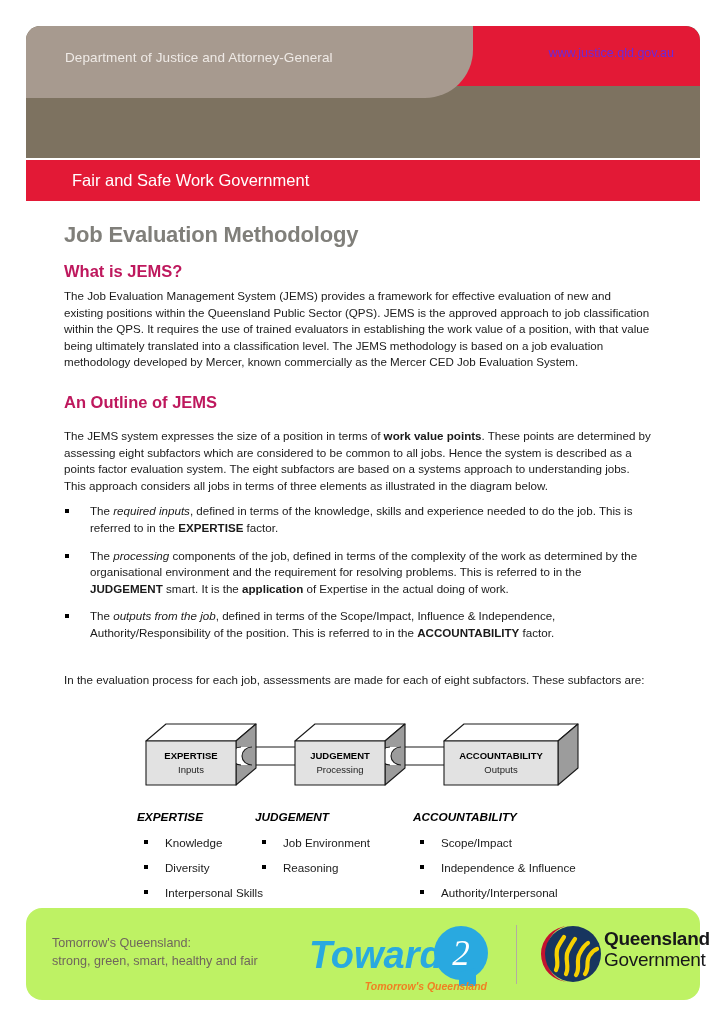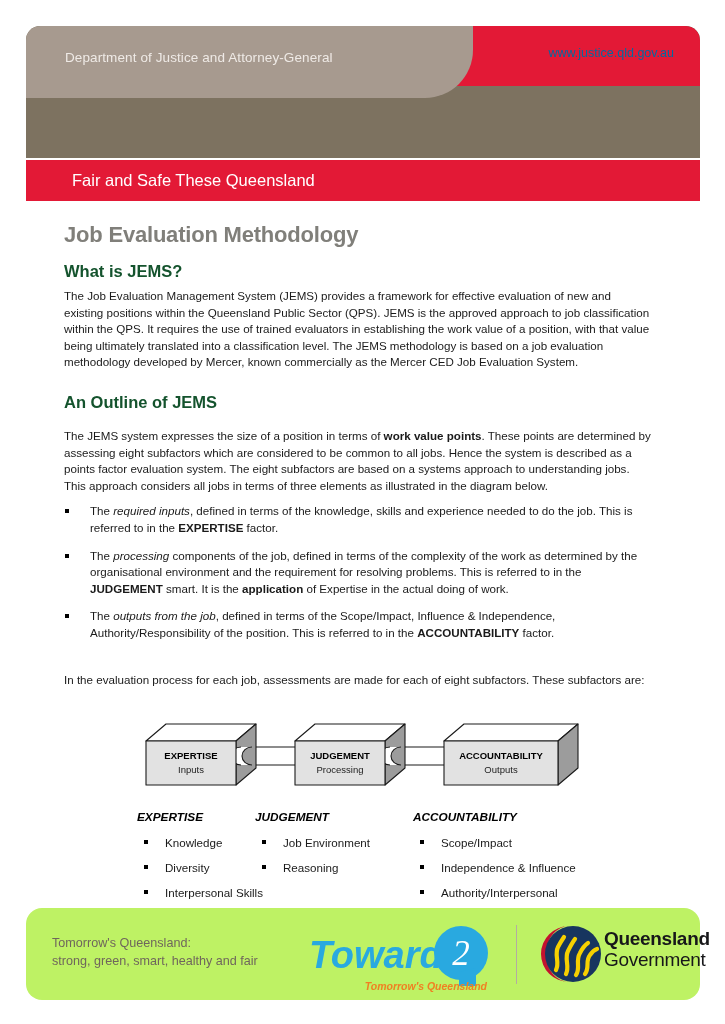--- a/index.html
+++ b/index.html
@@ -62,21 +62,21 @@
     left: 39px; top: 24px;
     font-size: 13.5px;
     letter-spacing: .1px;
     color: #efeae6;
     white-space: nowrap;
   }
   .header-url {
     position: absolute;
     right: 26px; top: 20px;
     font-size: 12.5px;
-    color: #0369a1;
+    color: #6d28d9;
     white-space: nowrap;
   }
 
   
   .banner {
     position: absolute;
     left: 26px; top: 160px;
     width: 674px; height: 41px;
     background: #e31936;
   }
@@ -98,21 +98,21 @@
     margin: 21px 0 0 64px;
     font-size: 22px;
     font-weight: bold;
     color: #807f7a;
     letter-spacing: -.2px;
   }
   h2.sec {
     margin: 14px 0 7px 64px;
     font-size: 16.5px;
     font-weight: bold;
-    color: #14532d;
+    color: #be185d;
   }
   h2.sec.outline { margin-top: 22px; margin-bottom: 16px; }
 
   p.body {
     margin: 0 0 0 64px;
     width: 588px;
     font-size: 11.6px;
     line-height: 16.6px;
     text-align: left;
     color: #1a1a1a;
@@ -233,21 +233,21 @@
 
   <div class="header">
     <div class="header-base"></div>
     <div class="header-red"></div>
     <div class="header-light"></div>
     <div class="header-dept">Department of Justice and Attorney-General</div>
     <div class="header-url">www.justice.qld.gov.au</div>
   </div>
 
   <div class="banner">
-    <div class="banner-text">Fair and Safe These Queensland</div>
+    <div class="banner-text">Fair and Safe Work Government</div>
   </div>
 
   <div class="content">
 
     <div class="doc-title">Job Evaluation Methodology</div>
 
     <h2 class="sec">What is JEMS?</h2>
     <p class="body">The Job Evaluation Management System (JEMS) provides a framework for effective evaluation of new and existing positions within the Queensland Public Sector (QPS). JEMS is the approved approach to job classification within the QPS. It requires the use of trained evaluators in establishing the work value of a position, with that value being ultimately translated into a classification level. The JEMS methodology is based on a job evaluation methodology developed by Mercer, known commercially as the Mercer CED Job Evaluation System.</p>
 
     <h2 class="sec outline">An Outline of JEMS</h2>

